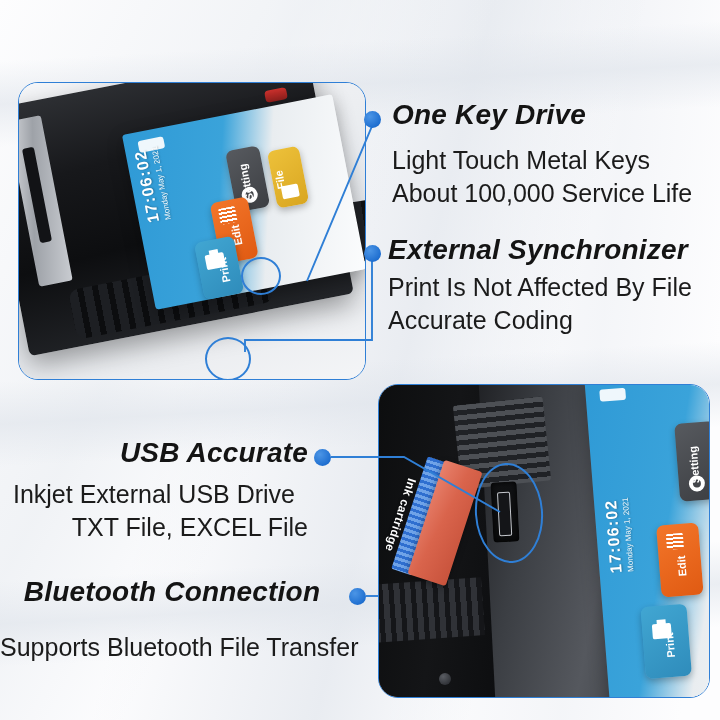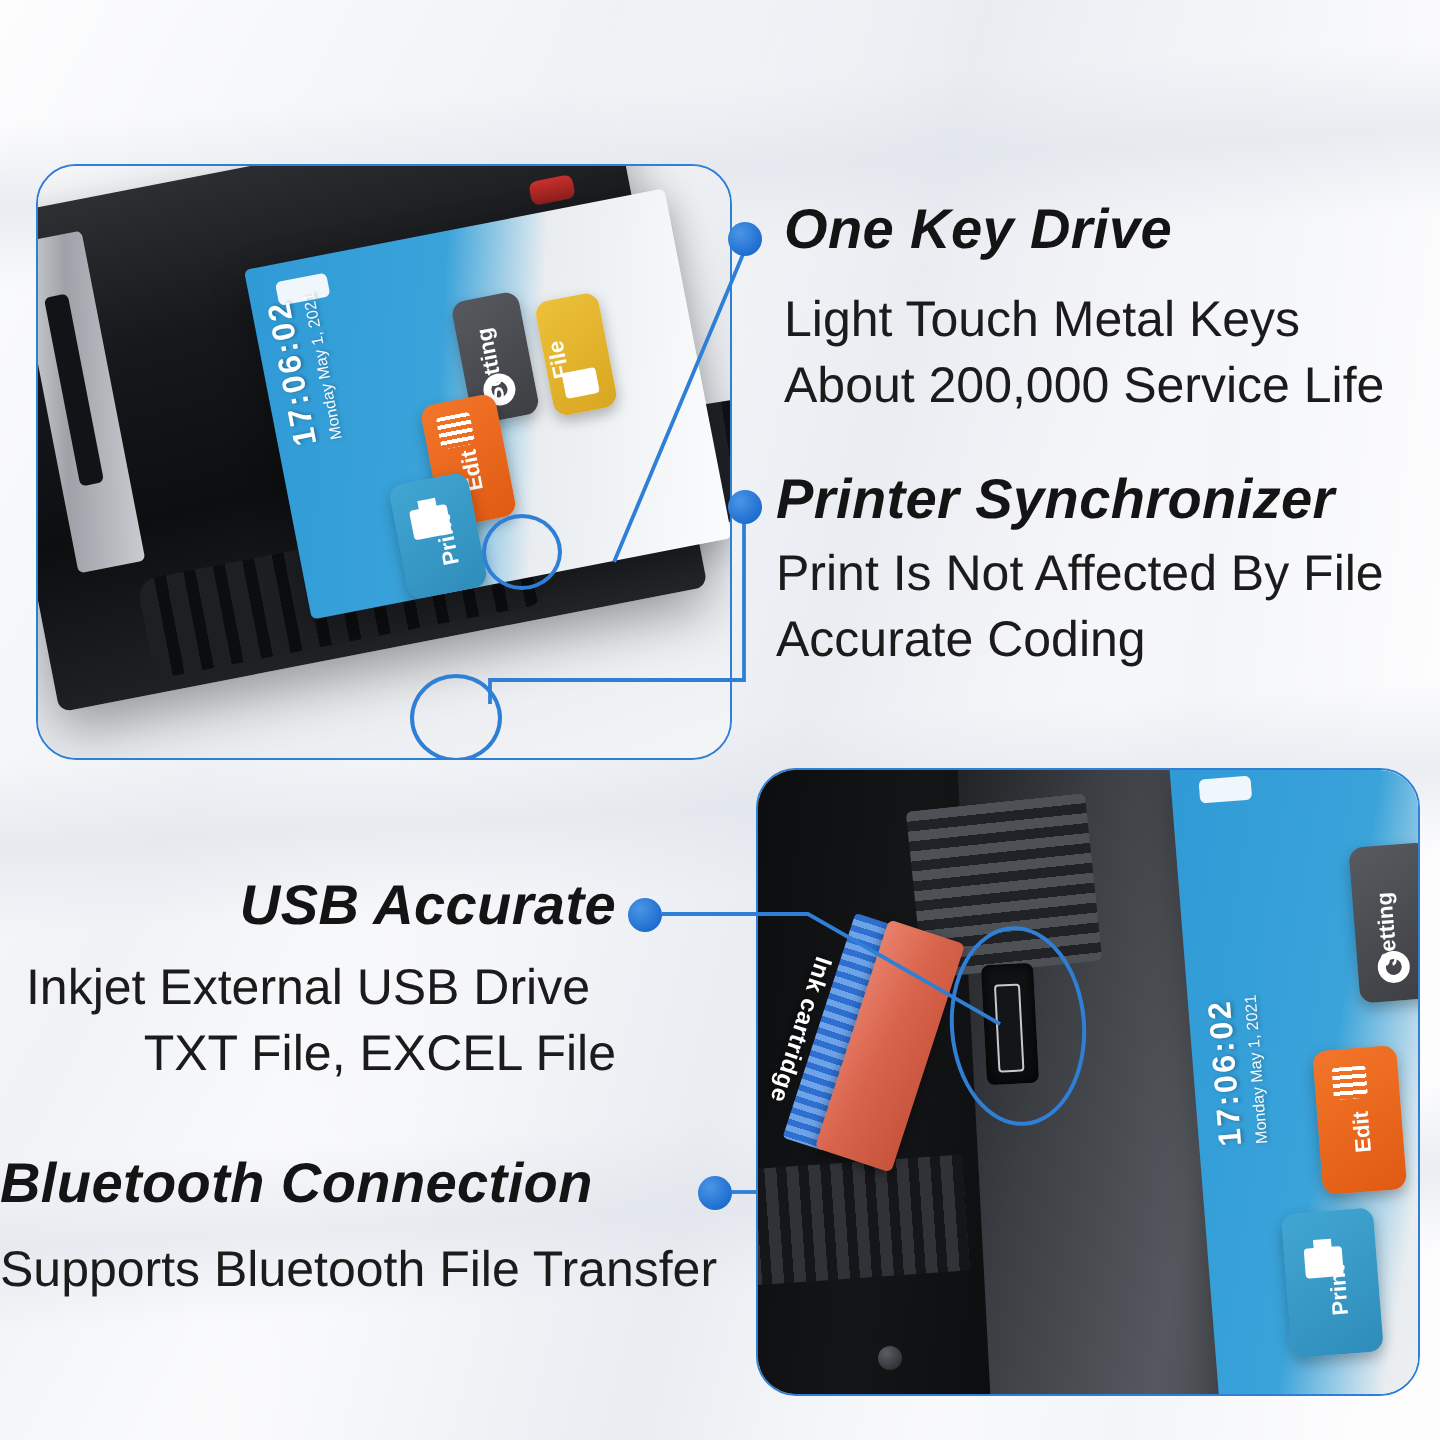--- a/index.html
+++ b/index.html
@@ -237,33 +237,33 @@
   </svg>
 
   <div class="bullet" style="left:364px;top:111px"></div>
   <div class="bullet" style="left:364px;top:245px"></div>
   <div class="bullet" style="left:314px;top:449px"></div>
   <div class="bullet" style="left:349px;top:588px"></div>
 
   <div class="tblock" style="left:392px;top:100px">
     <div class="heading">One Key Drive</div>
     <div class="sub" style="margin-top:14px">Light Touch Metal Keys</div>
-    <div class="sub">About 200,000 Service Life</div>
+    <div class="sub">About 100,000 Service Life</div>
   </div>
 
   <div class="tblock" style="left:388px;top:235px">
-    <div class="heading">Printer Synchronizer</div>
+    <div class="heading">External Synchronizer</div>
     <div class="sub" style="margin-top:6px">Print Is Not Affected By File</div>
     <div class="sub">Accurate Coding</div>
   </div>
 
   <div class="tblock ta-right" style="left:0;top:438px;width:308px">
     <div class="heading" style="text-align:right">USB Accurate</div>
     <div class="sub" style="margin-top:10px;text-align:center">Inkjet External USB Drive</div>
     <div class="sub" style="">TXT File, EXCEL File</div>
   </div>
 
   <div class="tblock" style="left:0;top:577px;width:344px">
-    <div class="heading" style="text-align:left">Bluetooth Connection</div>
-    <div class="sub" style="margin-top:12px;text-align:left">Supports Bluetooth File Transfer</div>
+    <div class="heading" style="text-align:center">Bluetooth Connection</div>
+    <div class="sub" style="margin-top:24px;text-align:left">Supports Bluetooth File Transfer</div>
   </div>
 
 </div>
 
 </body></html>

